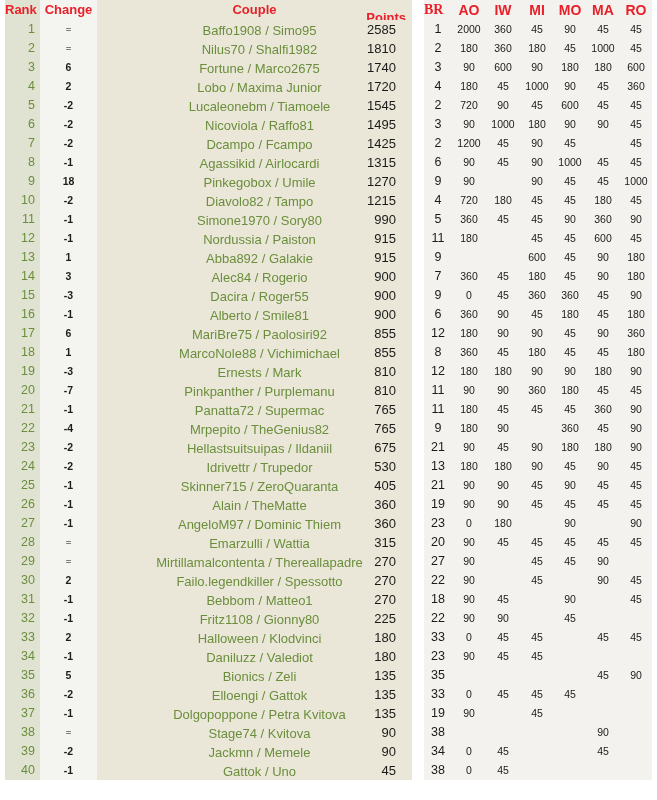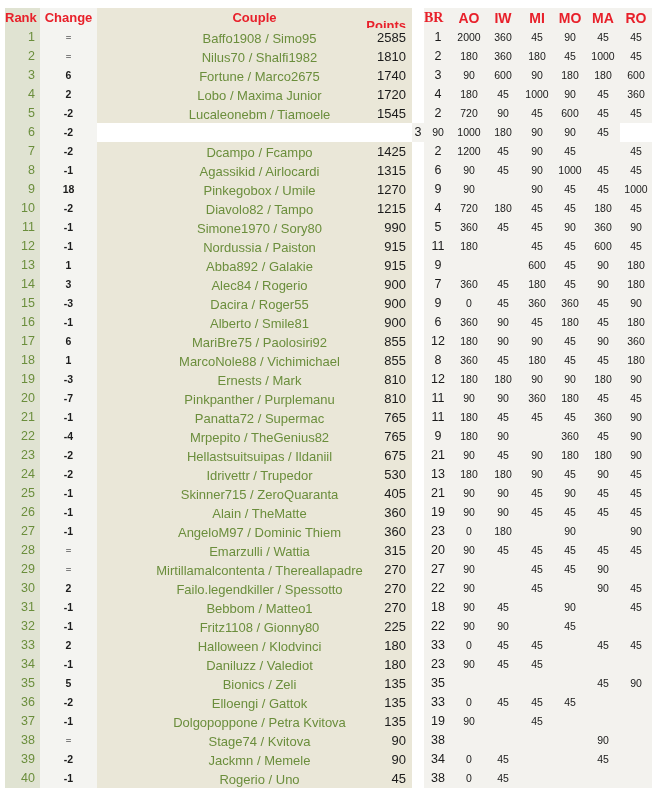--- a/index.html
+++ b/index.html
@@ -1,19 +1,19 @@
 <!DOCTYPE html>
 <html><head>
 <meta charset="utf-8">
 <style>
   html,body{margin:0;padding:0;background:#fff;}
   .page{
     width:657px;height:800px;background:#ffffff;overflow:hidden;
     font-family:"Liberation Sans",sans-serif;
-    padding-top:8px;box-sizing:border-box;
+    padding-top:0;box-sizing:border-box;
   }
   .grid{
     display:grid;
     grid-template-columns:5px 35px 57px 315px 12px 28px 34px 34px 34px 32px 34px 32px 5px;
   }
   .hrow{height:20px;line-height:20px;}
   .trow{height:19px;line-height:19px;}
   .c{overflow:hidden;white-space:nowrap;}
   .m{background:#ffffff;}
   .bg-rank{background:#e0e3d2;}
@@ -27,21 +27,21 @@
   .couple-h{position:relative;text-align:center;font-size:13px;}
   .points-h{position:absolute;right:6px;top:8px;}
   .br-h{text-align:left;font-size:14px;font-family:Liberation Serif, serif;}
   .ev-h{text-align:center;font-size:14px;}
   
   .rank-v{color:#6b8e3c;text-align:right;padding-right:5px;font-size:12.5px;}
   .change-v{text-align:center;font-size:10.5px;font-weight:700;color:#1c1c1c;}
   .change-v.eq{color:#7d7d7d;font-size:9.5px;}
   .couple-cell{position:relative;text-align:center;}
   .couple-name{color:#6b8e3c;font-size:13px;margin-left:10px;}
-  .points-v{position:absolute;right:6px;top:0;color:#1a1a1a;font-size:13px;}
+  .points-v{position:absolute;right:16px;top:0;color:#1a1a1a;font-size:13px;}
   .br-v{text-align:center;font-size:12.5px;color:#1a1a1a;}
   .ev-v{text-align:center;font-size:10.5px;color:#1a1a1a;}
 </style>
 </head>
 <body>
 
 <div class="page">
 
   <div class="grid hrow">
     <div class="c m"></div>
@@ -132,20 +132,21 @@
         <div class="c bg-right ev-v">45</div>
         <div class="c bg-right ev-v">600</div>
         <div class="c bg-right ev-v">45</div>
         <div class="c bg-right ev-v">45</div>
         <div class="c m"></div>
       </div>
       <div class="grid trow">
         <div class="c m"></div>
         <div class="c bg-rank rank-v">6</div>
         <div class="c bg-change change-v">-2</div>
+        <div class="c bg-couple couple-cell"><span class="couple-name">Nicoviola / Raffo81</span><span class="points-v">1495</span></div>
         <div class="c m"></div>
         <div class="c bg-right br-v">3</div>
         <div class="c bg-right ev-v">90</div>
         <div class="c bg-right ev-v">1000</div>
         <div class="c bg-right ev-v">180</div>
         <div class="c bg-right ev-v">90</div>
         <div class="c bg-right ev-v">90</div>
         <div class="c bg-right ev-v">45</div>
         <div class="c m"></div>
       </div>
@@ -641,21 +642,21 @@
         <div class="c bg-right ev-v"></div>
         <div class="c bg-right ev-v"></div>
         <div class="c bg-right ev-v">45</div>
         <div class="c bg-right ev-v"></div>
         <div class="c m"></div>
       </div>
       <div class="grid trow">
         <div class="c m"></div>
         <div class="c bg-rank rank-v">40</div>
         <div class="c bg-change change-v">-1</div>
-        <div class="c bg-couple couple-cell"><span class="couple-name">Rogerio / Uno</span><span class="points-v">45</span></div>
+        <div class="c bg-couple couple-cell"><span class="couple-name">Gattok / Uno</span><span class="points-v">45</span></div>
         <div class="c m"></div>
         <div class="c bg-right br-v">38</div>
         <div class="c bg-right ev-v">0</div>
         <div class="c bg-right ev-v">45</div>
         <div class="c bg-right ev-v"></div>
         <div class="c bg-right ev-v"></div>
         <div class="c bg-right ev-v"></div>
         <div class="c bg-right ev-v"></div>
         <div class="c m"></div>
       </div>

